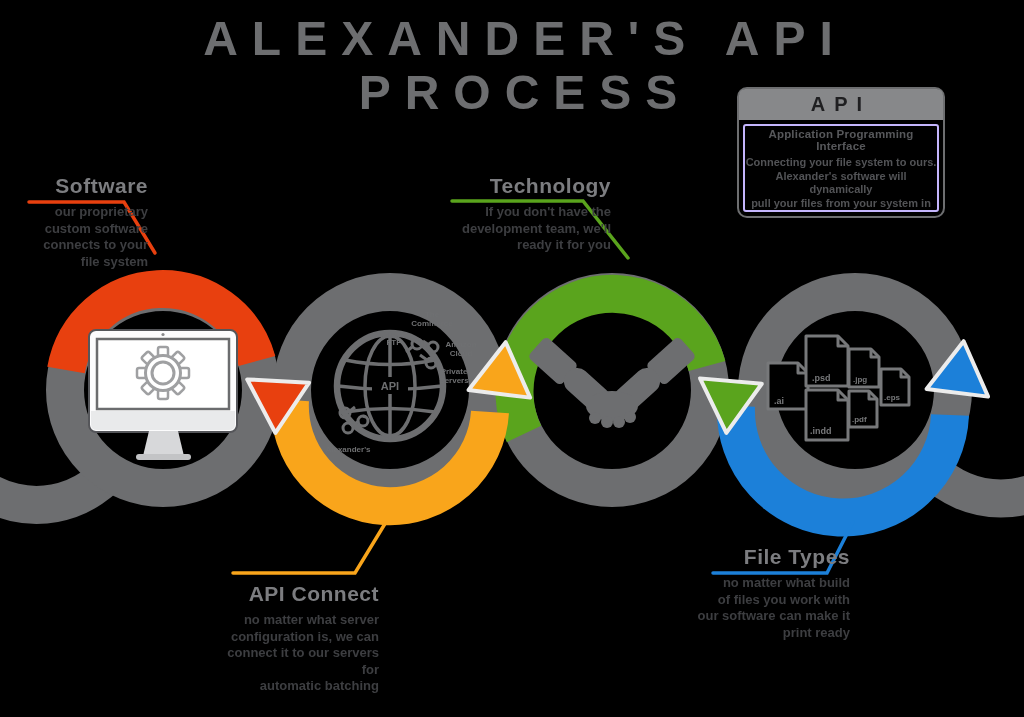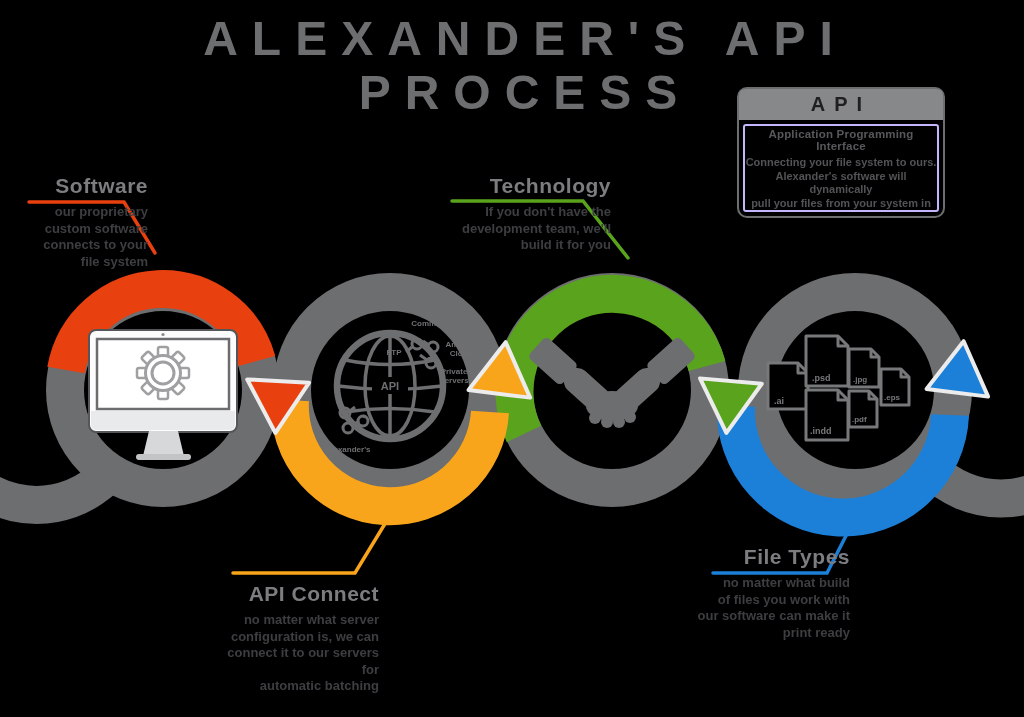--- a/index.html
+++ b/index.html
@@ -21,21 +21,21 @@
   .api-box .hdr{height:31px;background:#87888a;border-radius:6px 6px 0 0;
                 color:#1f1f21;font-size:20px;font-weight:600;letter-spacing:9px;
                 text-align:center;line-height:31px;}
   .api-box .inner{position:absolute;left:4px;right:4px;top:35px;bottom:4px;
                   border:2px solid #c4b5fd;border-radius:3px;text-align:center;overflow:hidden;}
   .api-box .sub{margin-top:2px;color:#57585b;font-size:11.5px;font-weight:700;letter-spacing:.2px;}
   .api-box .txt{margin-top:4px;color:#525356;font-size:11px;font-weight:700;line-height:13.5px;}
   .api-box .txt span{display:block;}
   .glabel{position:absolute;color:#6f7072;font-size:8px;font-weight:700;
           line-height:9px;text-align:center;}
-  #gl-ftp{left:381px;top:348px;width:26px;}
+  #gl-ftp{left:381px;top:338px;width:26px;}
   #gl-commerce{left:406px;top:310px;width:52px;text-align:center;}
   #gl-cloud{left:437px;top:340px;width:48px;}
   #gl-servers{left:428px;top:367px;width:52px;}
   #gl-alexanders{left:316px;top:437px;width:64px;margin-top:8px;}
 </style>
 </head>
 <body>
 
 <div class="stage">
 
@@ -205,21 +205,21 @@
       <span>connect it to our servers for</span>
       <span>automatic batching</span>
     </div>
   </div>
 
   <div class="step" id="step-technology">
     <div class="h">Technology</div>
     <div class="b">
       <span>If you don't have the</span>
       <span>development team, we'll</span>
-      <span>build it for you</span>
+      <span>ready it for you</span>
     </div>
   </div>
 
   <div class="step" id="step-file-types">
     <div class="h">File Types</div>
     <div class="b">
       <span>no matter what build</span>
       <span>of files you work with</span>
       <span>our software can make it</span>
       <span>print ready</span>

